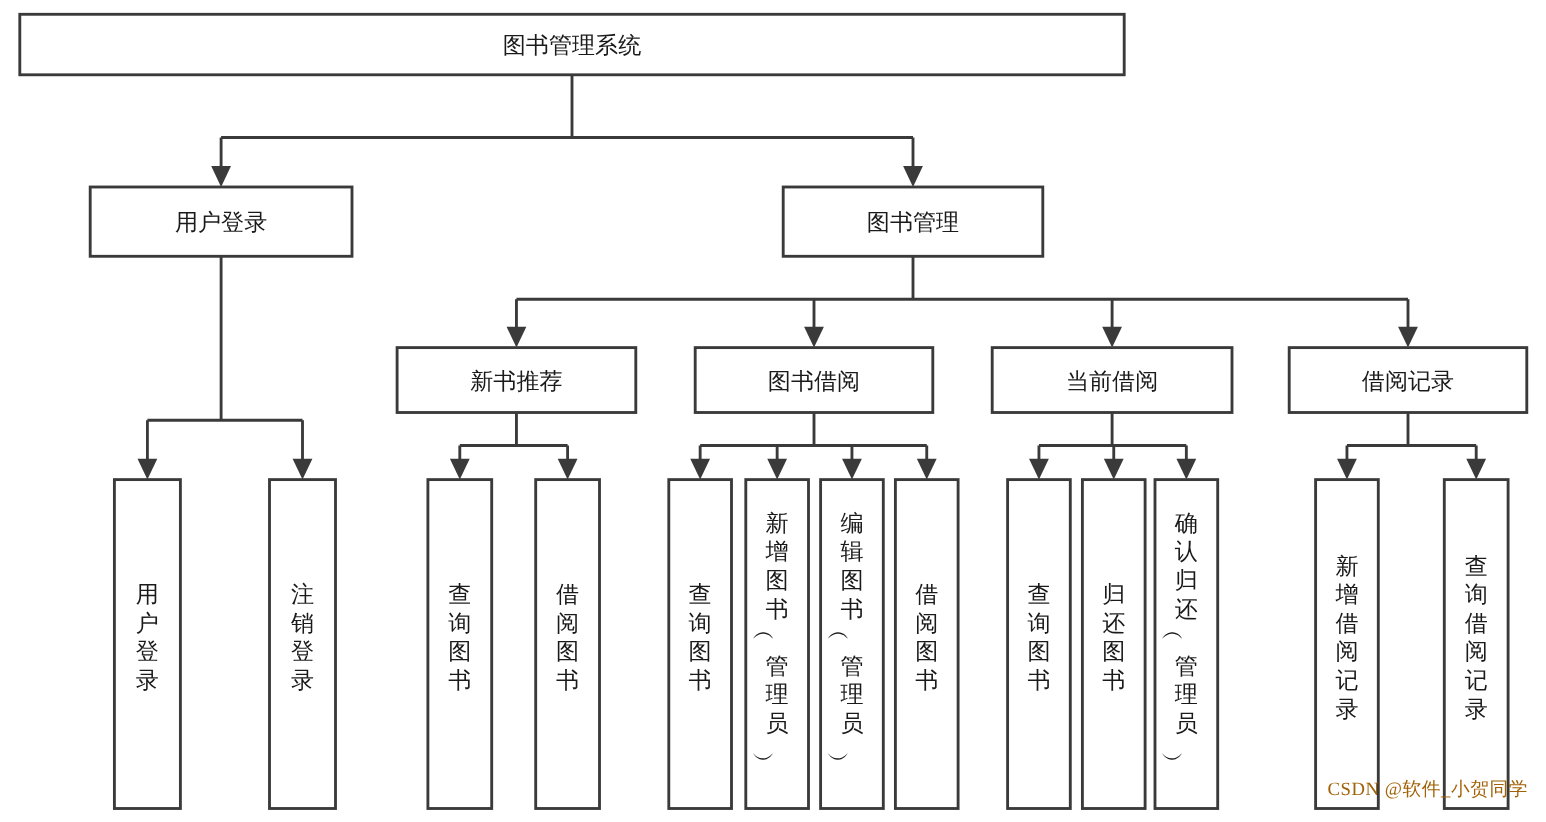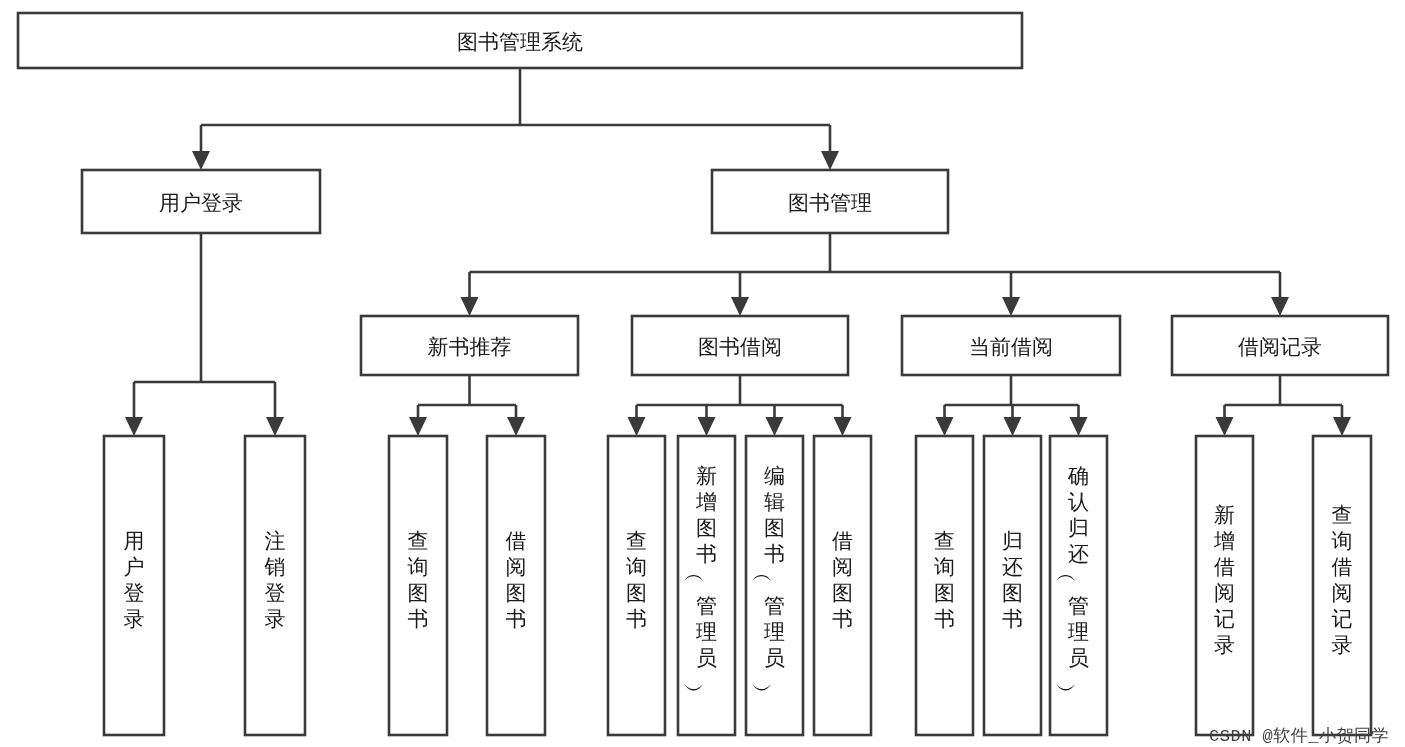--- a/index.html
+++ b/index.html
@@ -46,24 +46,24 @@
     fill: none;
     stroke-linecap: butt;
   }
   .arrow-head {
     fill: #3a3a3a;
     stroke: none;
   }
   .watermark {
     position: absolute;
     right: 16px;
-    bottom: 0;
-    font-family: Liberation Mono, monospace;
+    bottom: 18px;
+    font-family: Liberation Serif, serif;
     font-size: 17px;
-    color: #404040;
+    color: #a16207;
     letter-spacing: 0.5px;
     white-space: nowrap;
     pointer-events: none;
   }
 </style>
 </head>
 <body>
 
 <div id="canvas">
   <svg class="diagram" viewBox="0 0 1405 747">

